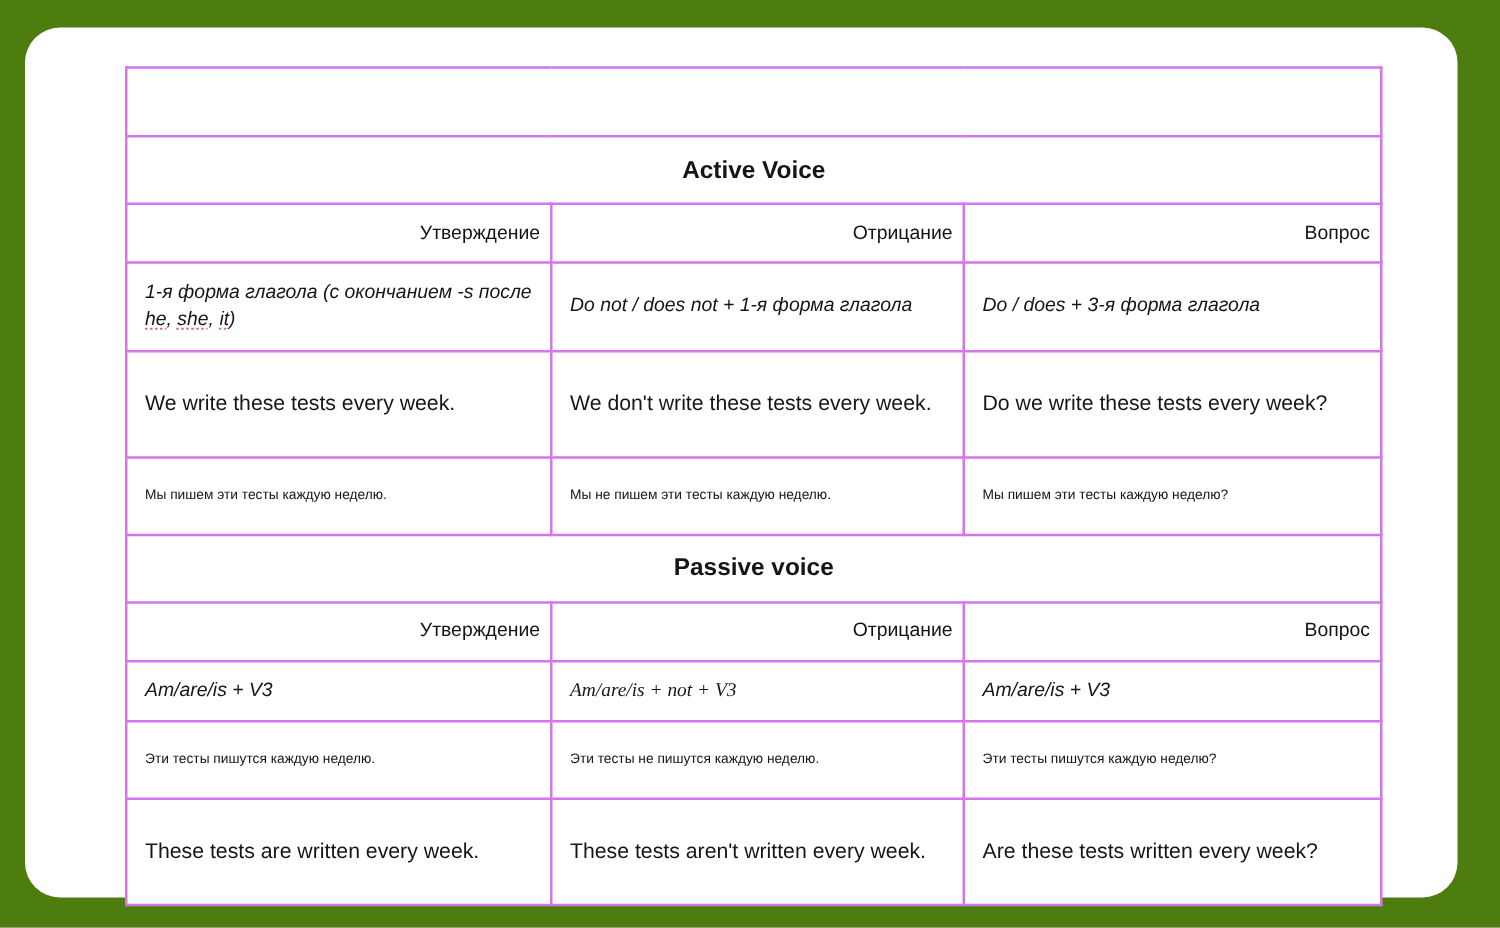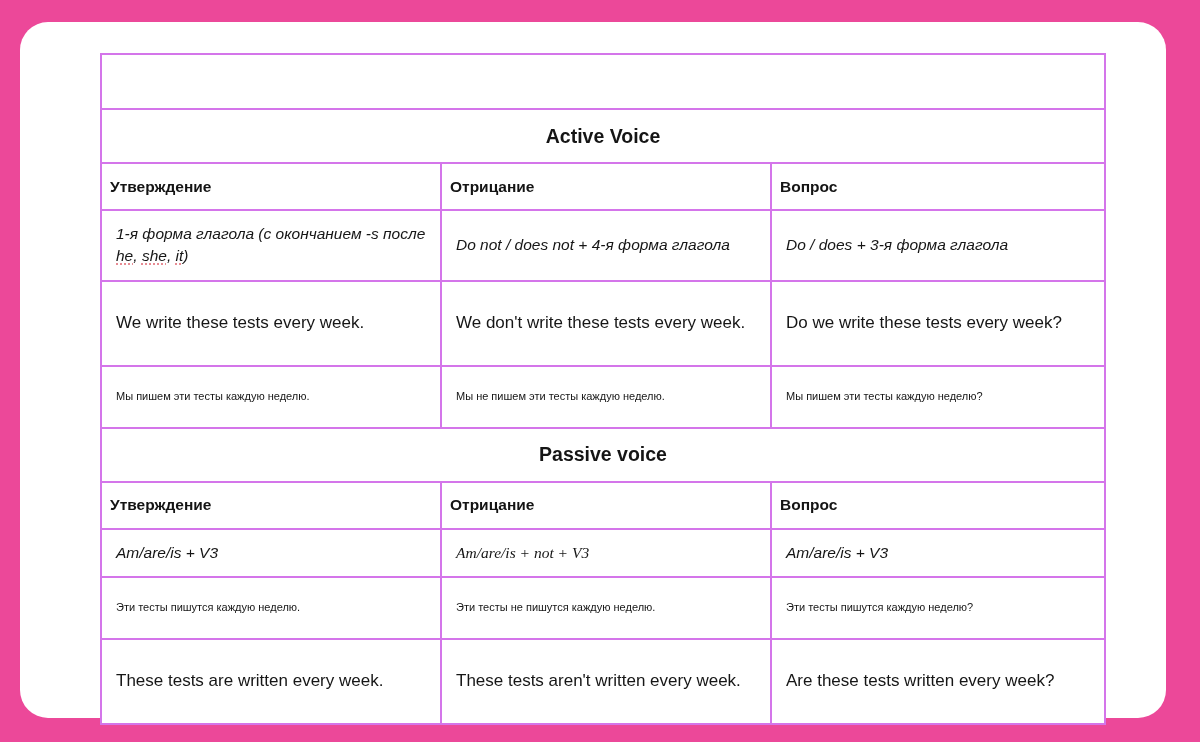--- a/index.html
+++ b/index.html
@@ -12,21 +12,21 @@
   body {
     background: #de85ee;
     font-family: "Liberation Sans", "DejaVu Sans", sans-serif;
     -webkit-font-smoothing: antialiased;
   }
 
   .page {
     position: relative;
     width: 1200px;
     height: 742px;
-    background: #ec4899;
+    background: #4d7c0f;
     display: flex;
     align-items: center;
     justify-content: center;
   }
 
   .card {
     position: absolute;
     left: 20px;
     top: 22px;
     width: 1146px;
@@ -70,22 +70,22 @@
     background: #faeefd;
     color: #151515;
     text-align: center;
     font-weight: bold;
     font-size: 19.5px;
     height: 54px;
     padding: 0 10px;
   }
 
   .colhead-cell {
-    text-align: left;
-    font-weight: bold;
+    text-align: right;
+    font-weight: normal;
     font-size: 15.5px;
     color: #141414;
     height: 47px;
     padding: 0 8px;
   }
 
   .formula-cell {
     font-style: italic;
     font-size: 15.5px;
     color: #161616;
@@ -140,21 +140,21 @@
         </tr>
 
         <tr>
           <td class="colhead-cell">Утверждение</td>
           <td class="colhead-cell">Отрицание</td>
           <td class="colhead-cell">Вопрос</td>
         </tr>
 
         <tr>
           <td class="formula-cell"><span>1-я форма глагола (с окончанием -s после </span><span class="spell">he</span><span>, </span><span class="spell">she</span><span>, </span><span class="spell">it</span><span>)</span></td>
-          <td class="formula-cell">Do not / does not + 4-я форма глагола</td>
+          <td class="formula-cell">Do not / does not + 1-я форма глагола</td>
           <td class="formula-cell">Do / does + 3-я форма глагола</td>
         </tr>
 
         <tr>
           <td class="sentence-cell">We write these tests every week.</td>
           <td class="sentence-cell">We don't write these tests every week.</td>
           <td class="sentence-cell">Do we write these tests every week?</td>
         </tr>
 
         <tr>

